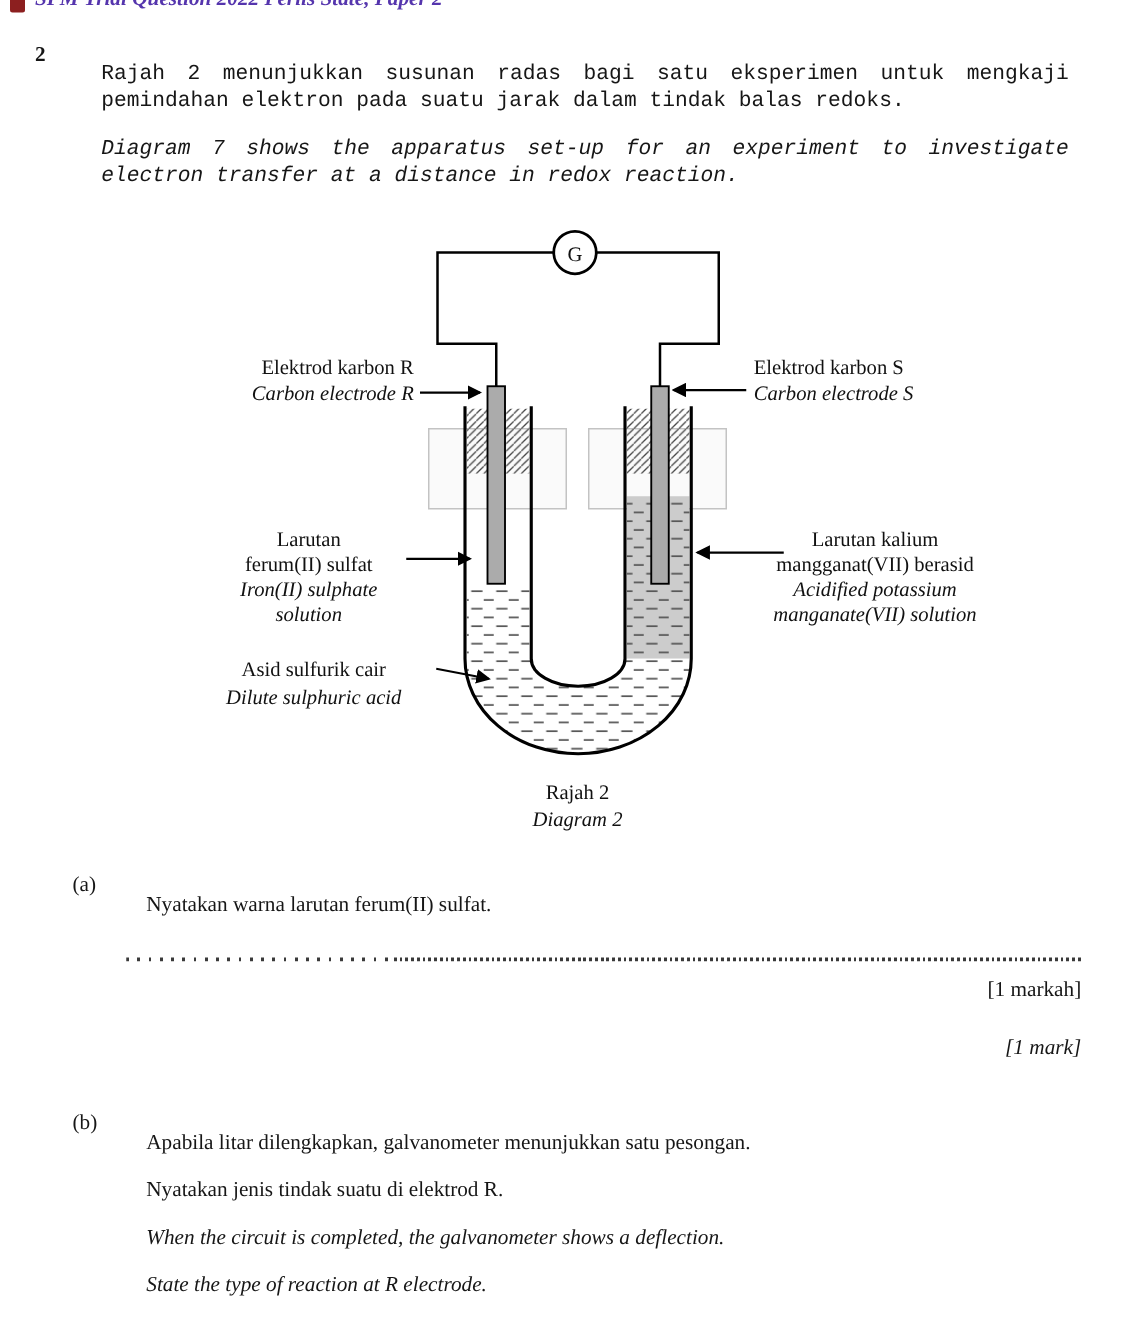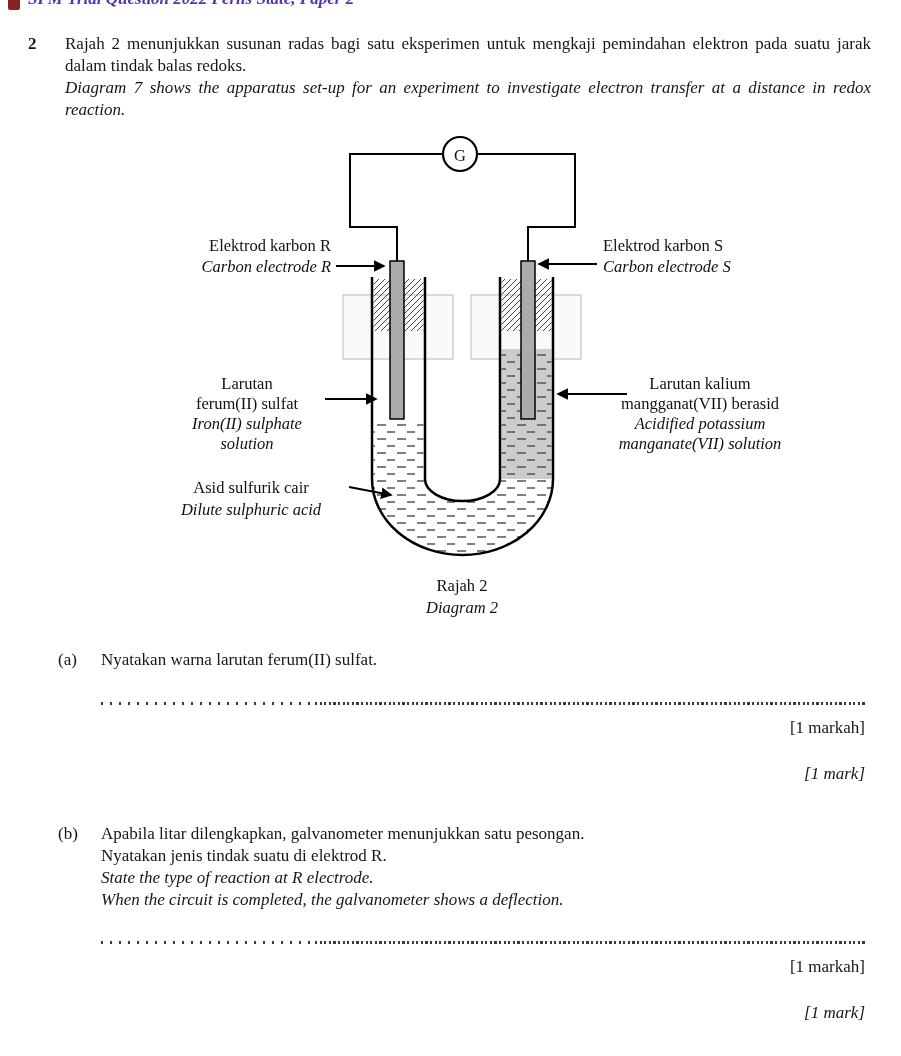--- a/index.html
+++ b/index.html
@@ -15,31 +15,31 @@
   
   .header-strip { position: relative; height: 13px; overflow: hidden; }
   .header-logo { position:absolute; left:8px; top:-4px; width:12px; height:14px;
                  background:#8c1f1f; border-radius:2px; }
   .header-clip { position:absolute; left:28px; top:-12px; white-space:nowrap;
                  font-weight:bold; font-style:italic; color:#5535ad; font-size:17px; }
 
   .question { display:flex; margin: 20px 30px 0 28px; }
   .q-num { width: 37px; flex:none; font-weight: bold; }
   .q-body { flex:1; }
-  .q-body p { margin:0; text-align: justify; }
+  .q-body p { margin:16px; text-align: justify; font-family: Liberation Mono, monospace; }
 
   .diagram { margin: 6px 0 0 135px; }
   svg text { font-family:"Liberation Serif","DejaVu Serif",serif; font-size:16.5px; fill:#111; }
   svg text.it { font-style: italic; }
 
   .part { display:flex; margin: 16px 36px 0 58px; }
   .part + .part { margin-top: 38px; }
   .part-label { width: 43px; flex:none; }
   .part-body { flex: 1; }
-  .part-body p { margin:0; }
+  .part-body p { margin:16px; }
 
   .answer-line { margin-top: 30px; display:flex; align-items:flex-end; }
   .dots-sparse { display:inline-block; width:28%; height:3px;
     background: repeating-linear-gradient(90deg,#3a3a3a 0 2.2px, transparent 2.2px 9px); }
   .dots-dense { display:inline-block; width:72%; height:3px;
     background: repeating-linear-gradient(90deg,#3a3a3a 0 2.2px, transparent 2.2px 4.6px); }
 
   .marks { text-align: right; margin-top: 12px; }
 </style>
 </head>
@@ -140,22 +140,22 @@
       <div class="en">[1 mark]</div>
     </div>
   </div>
 </div>
 
 <div class="part">
   <div class="part-label">(b)</div>
   <div class="part-body">
     <p class="my">Apabila litar dilengkapkan, galvanometer menunjukkan satu pesongan.</p>
     <p class="my">Nyatakan jenis tindak suatu di elektrod R.</p>
+    <p class="en">When the circuit is completed, the galvanometer shows a deflection.</p>
     <p class="en">State the type of reaction at R electrode.</p>
-    <p class="en">When the circuit is completed, the galvanometer shows a deflection.</p>
     <div class="answer-line">
       <span class="dots-sparse"></span>
         <span class="dots-dense"></span>
     </div>
     <div class="marks">
       <div>[1 markah]</div>
       <div class="en">[1 mark]</div>
     </div>
   </div>
 </div>

